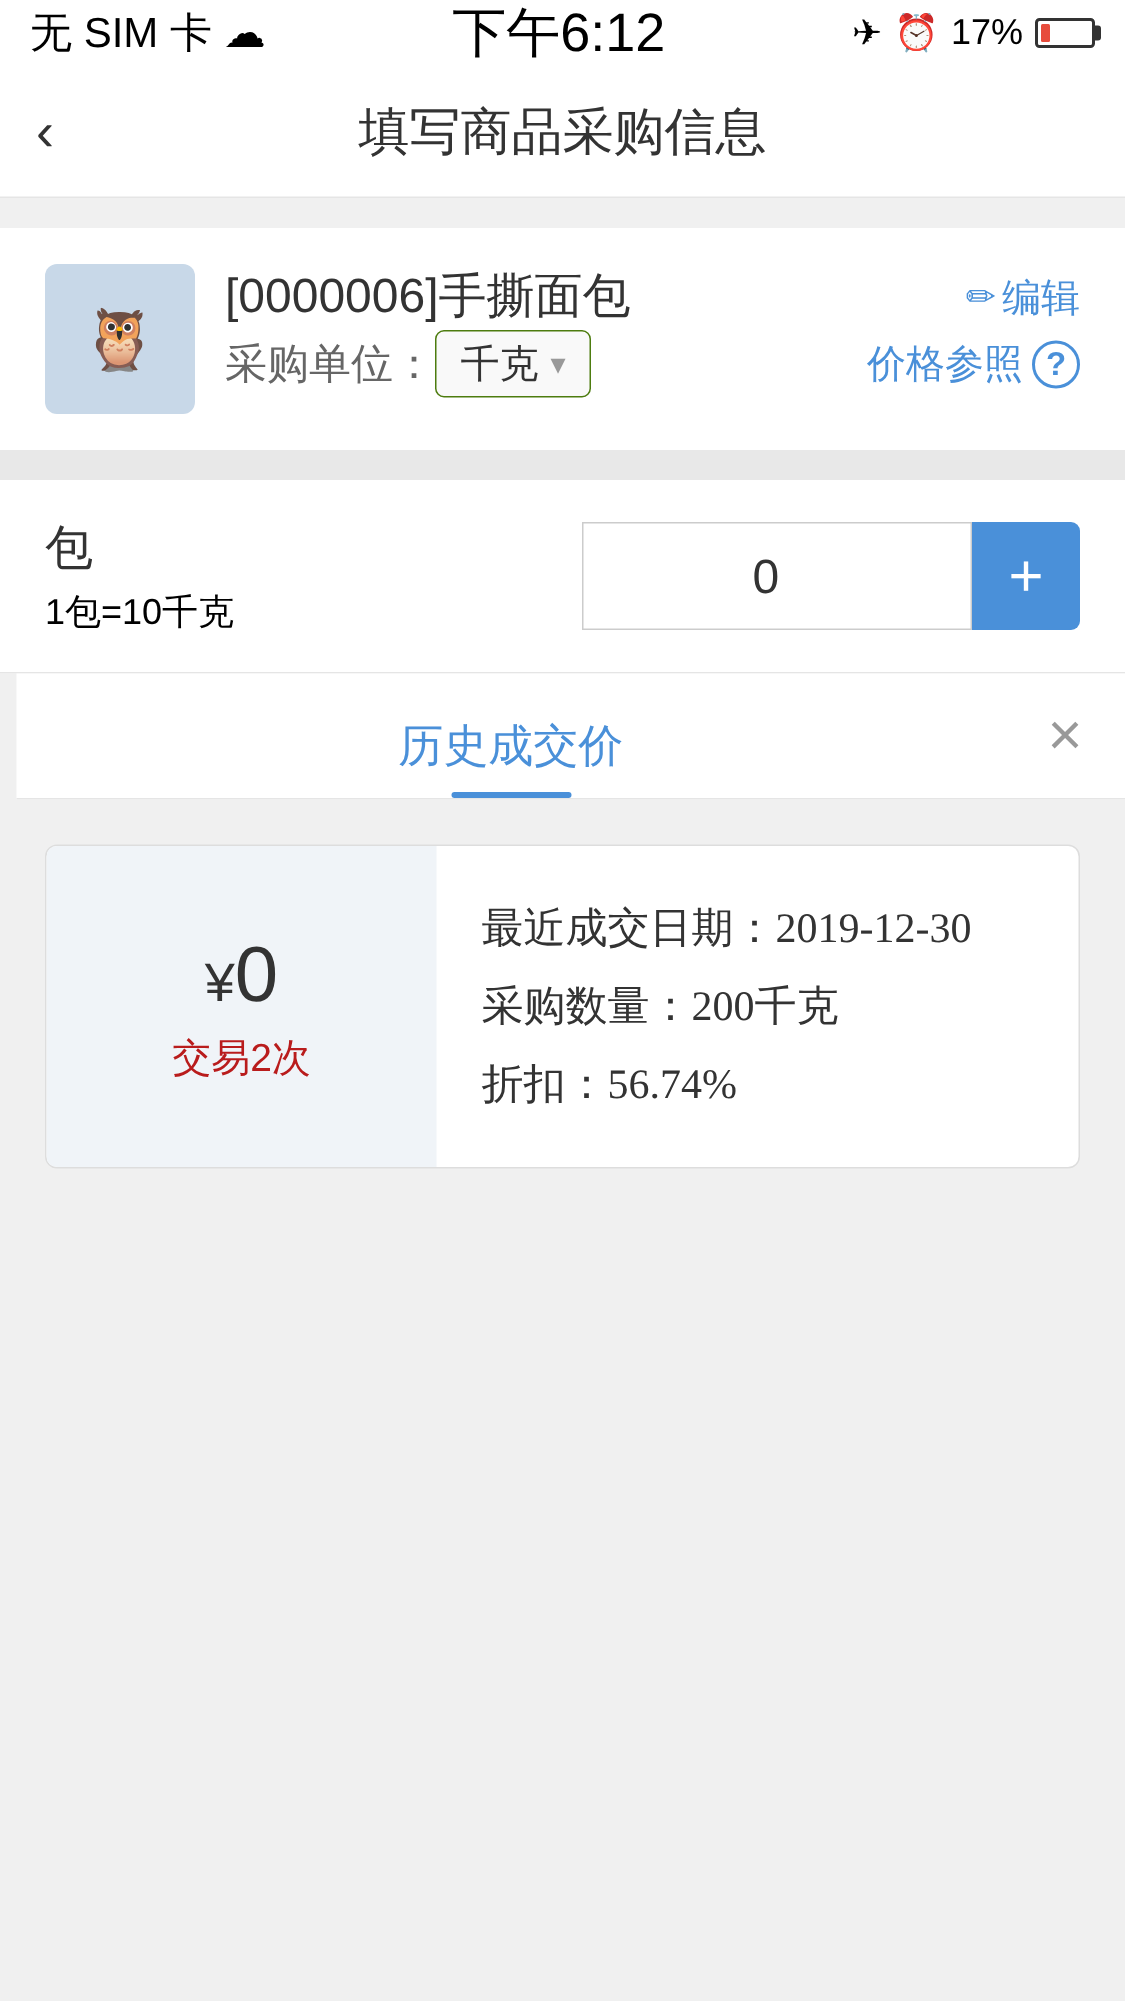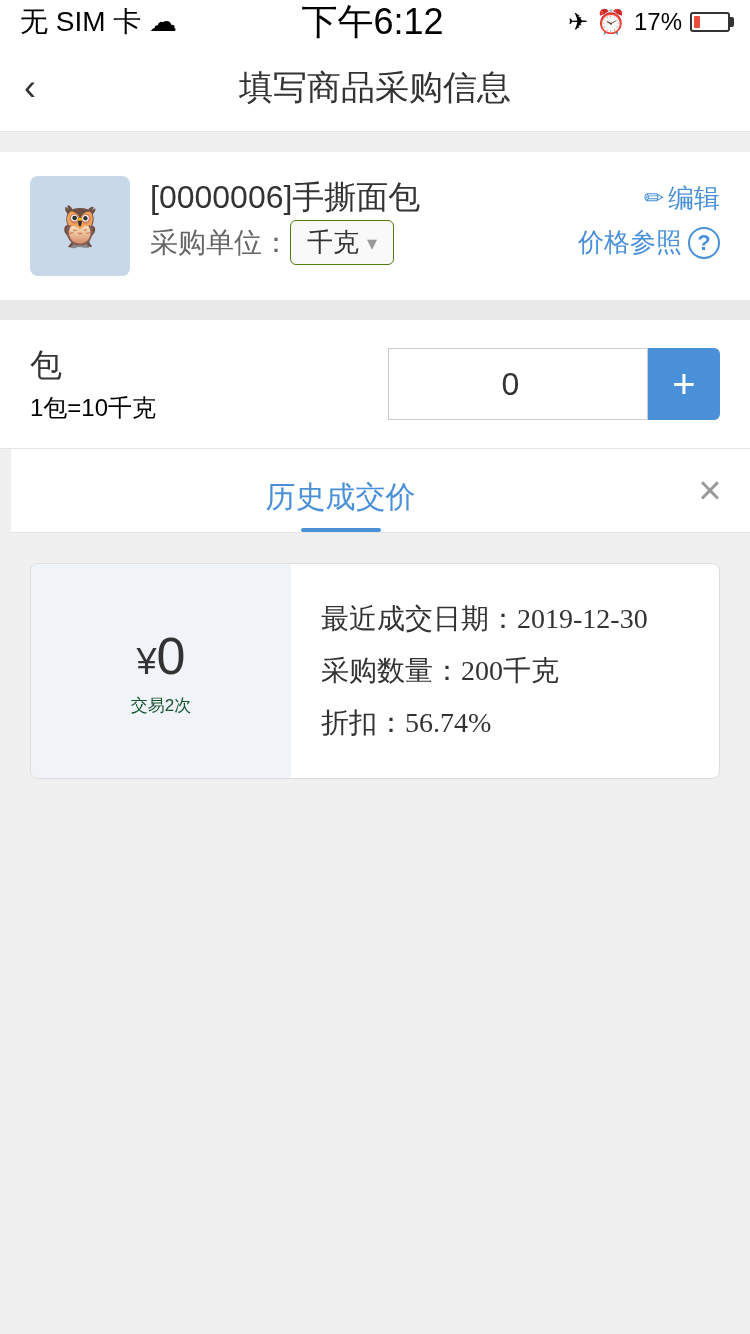--- a/index.html
+++ b/index.html
@@ -318,22 +318,22 @@
     .history-price {
       font-size: 52px;
       font-weight: 500;
       color: #333;
     }
     .history-price-symbol {
       font-size: 36px;
       font-weight: 400;
     }
     .history-trades {
-      font-size: 17px;
-      color: #14532d;
+      font-size: 26px;
+      color: #b91c1c;
       margin-top: 8px;
     }
     .history-detail-block {
       flex: 1;
       padding: 36px 30px;
       display: flex;
       flex-direction: column;
       gap: 14px;
       justify-content: center;
       font-family: Liberation Serif, serif;

